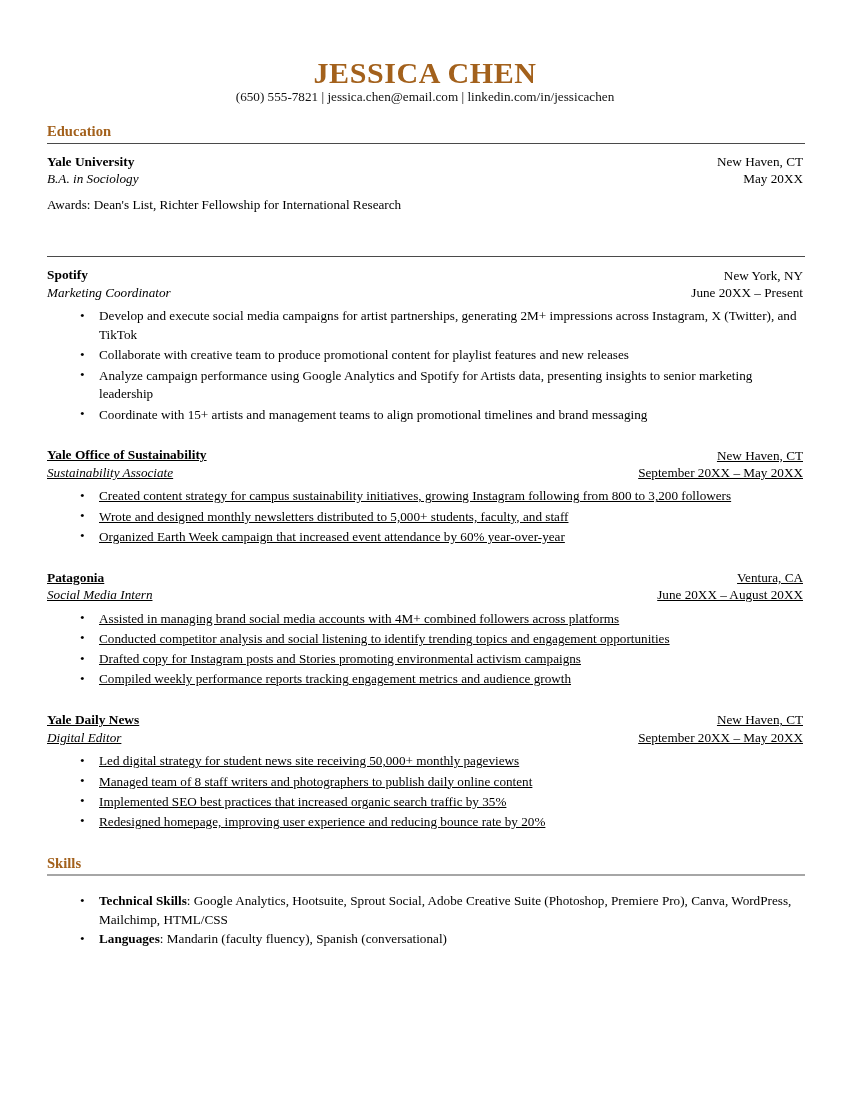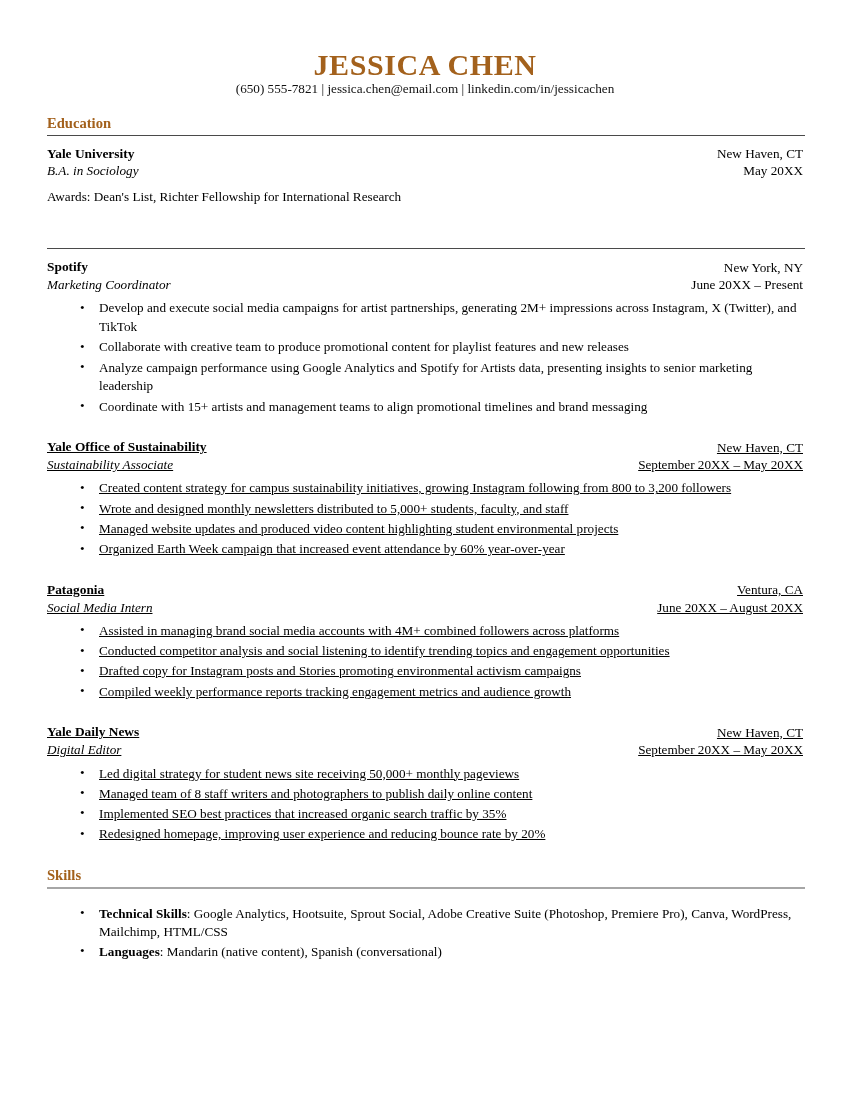--- a/index.html
+++ b/index.html
@@ -11,21 +11,21 @@
     width: 850px;
     height: 1100px;
     font-family: "Liberation Serif", "DejaVu Serif", serif;
     color: #000000;
     -webkit-font-smoothing: antialiased;
   }
   .page {
     width: 850px;
     height: 1100px;
     box-sizing: border-box;
-    padding: 4px 47px;
+    padding: 12px 47px;
     position: relative;
     overflow: hidden;
   }
 
   
   .resume-header {
     padding-top: 44px;
     text-align: center;
   }
   .candidate-name {
@@ -188,21 +188,20 @@
           <span class="org">Yale Office of Sustainability</span>
           <span class="location">New Haven, CT</span>
         </div>
         <div class="entry-row">
           <span class="role">Sustainability Associate</span>
           <span class="dates">September 20XX – May 20XX</span>
         </div>
         <ul class="bullets">
           <li>Created content strategy for campus sustainability initiatives, growing Instagram following from 800 to 3,200 followers</li>
           <li>Wrote and designed monthly newsletters distributed to 5,000+ students, faculty, and staff</li>
-          <li>Managed website updates and produced video content highlighting student environmental projects</li>
           <li>Organized Earth Week campaign that increased event attendance by 60% year-over-year</li>
         </ul>
       </div>
 
       <div class="entry">
         <div class="entry-row">
           <span class="org">Patagonia</span>
           <span class="location">Ventura, CA</span>
         </div>
         <div class="entry-row">
@@ -239,18 +238,18 @@
 
   <div class="section" style="margin-top:23px">
     <h2 class="section-title">Skills</h2>
     <hr class="section-rule gray">
 
     <ul class="bullets skills-list">
       <li>
         <b>Technical Skills</b><span>: </span><span>Google Analytics, Hootsuite, Sprout Social, Adobe Creative Suite (Photoshop, Premiere Pro), Canva, WordPress, Mailchimp, HTML/CSS</span>
       </li>
       <li>
-        <b>Languages</b><span>: </span><span>Mandarin (native content), Spanish (conversational)</span>
+        <b>Languages</b><span>: </span><span>Mandarin (faculty fluency), Spanish (conversational)</span>
       </li>
     </ul>
   </div>
 
 </div>
 
 </body></html>

